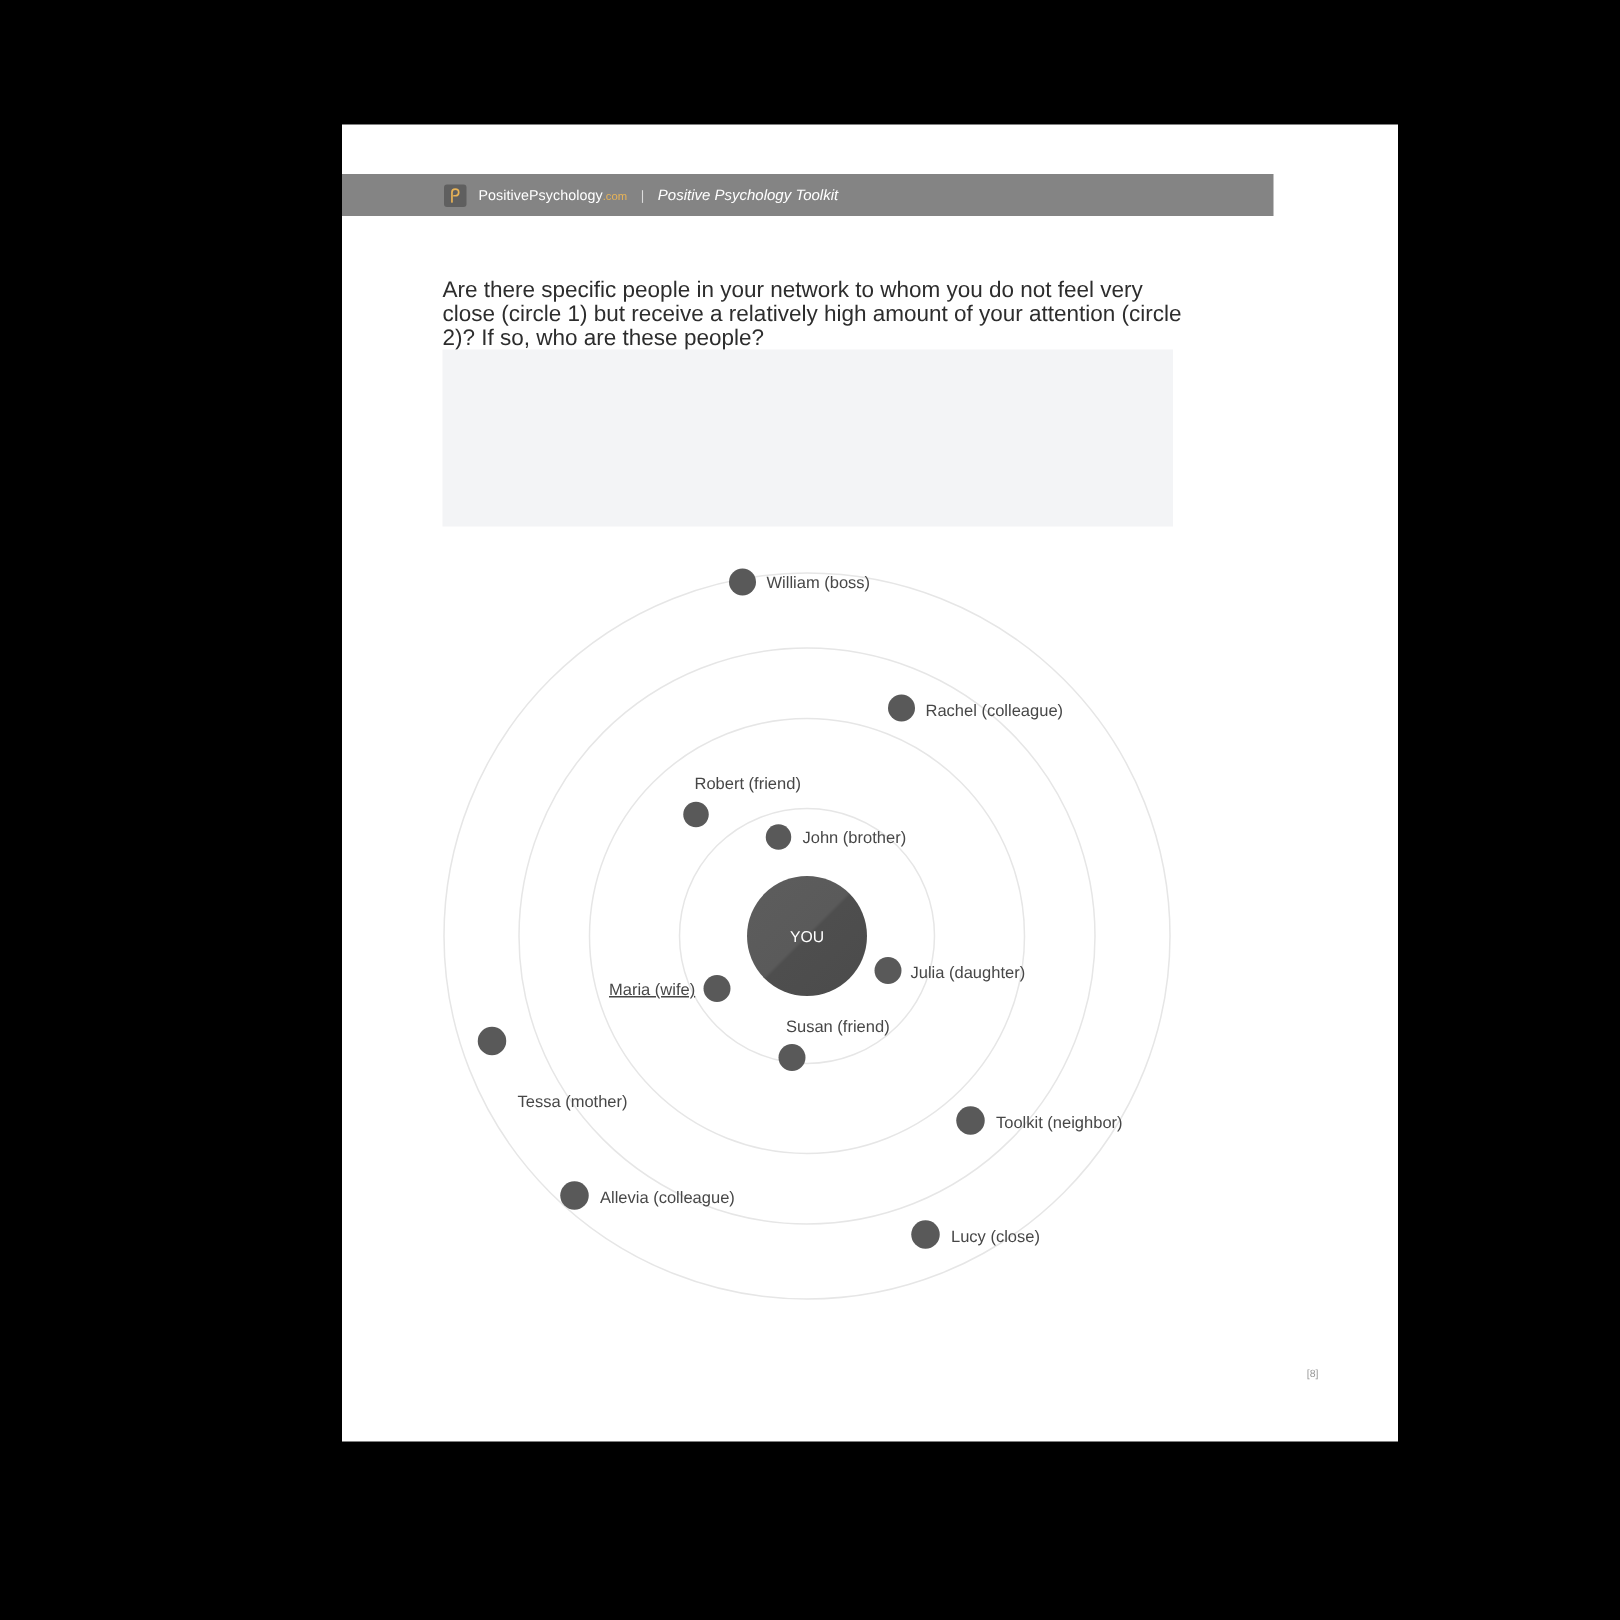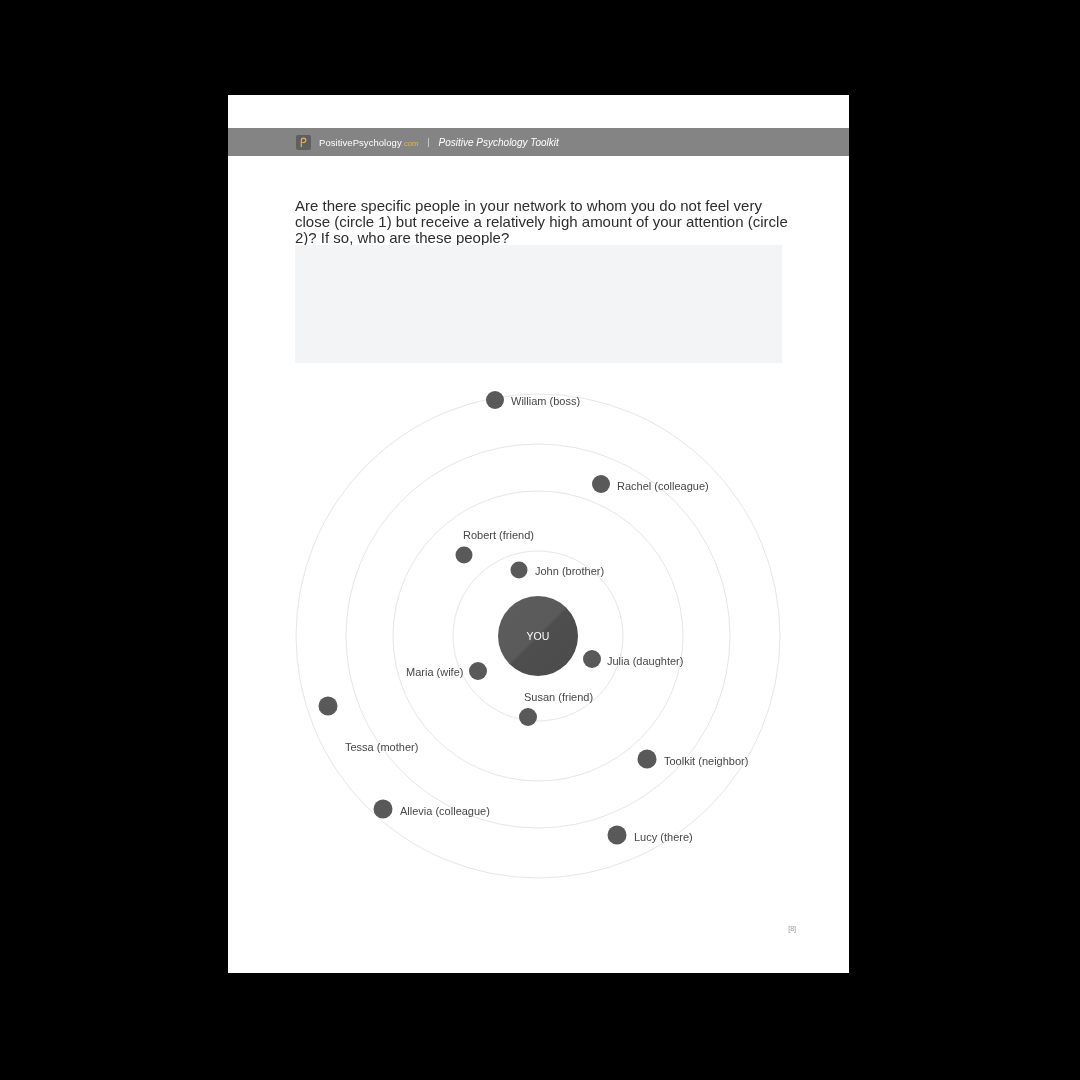--- a/index.html
+++ b/index.html
@@ -7,22 +7,22 @@
     width: 1080px; height: 1080px;
     background: #000000;
     font-family: "Liberation Sans", sans-serif;
     overflow: hidden;
   }
   #root { position: relative; width: 1080px; height: 1080px; background: #000; }
 
   
   #page {
     position: absolute;
-    left: 228px; top: 95px;
-    width: 621px; height: 878px;
+    left: 228px; top: 83px;
+    width: 704px; height: 878px;
     background: #ffffff;
   }
 
   
   #header-band {
     position: absolute;
     left: 0; top: 33px;
     width: 621px; height: 28px;
     background: #848484;
     display: flex; align-items: center;
@@ -154,25 +154,25 @@
             <circle cx="310" cy="541" r="40" fill="url(#youGrad)"></circle>
             <text x="310" y="545" text-anchor="middle" fill="#ffffff" font-size="10.5" font-family="&quot;Liberation Sans&quot;, sans-serif">YOU</text>
           </g>
       </svg>
       <div id="labels-layer">
           <div class="node-label" style="left: 283px; top: 301px;">William (boss)</div>
           <div class="node-label" style="left: 389px; top: 386px;">Rachel (colleague)</div>
           <div class="node-label" style="left: 235px; top: 435px;">Robert (friend)</div>
           <div class="node-label" style="left: 307px; top: 471px;">John (brother)</div>
           <div class="node-label" style="left: 379px; top: 561px;">Julia (daughter)</div>
-          <div class="node-label" style="left: 178px; top: 572px;">Maria (wife)</div>
+          <div class="node-label" style="left: 178px; top: 572px; text-decoration: underline;">Maria (wife)</div>
           <div class="node-label" style="left: 296px; top: 597px;">Susan (friend)</div>
           <div class="node-label" style="left: 117px; top: 607px; margin-top: 40px;">Tessa (mother)</div>
           <div class="node-label" style="left: 436px; top: 661px;">Toolkit (neighbor)</div>
           <div class="node-label" style="left: 172px; top: 711px;">Allevia (colleague)</div>
-          <div class="node-label" style="left: 406px; top: 737px;">Lucy (there)</div>
+          <div class="node-label" style="left: 406px; top: 737px;">Lucy (close)</div>
         </div>
     </div>
 
     <div id="page-number">[8]</div>
 
   </div>
 </div>
 
 </body></html>

